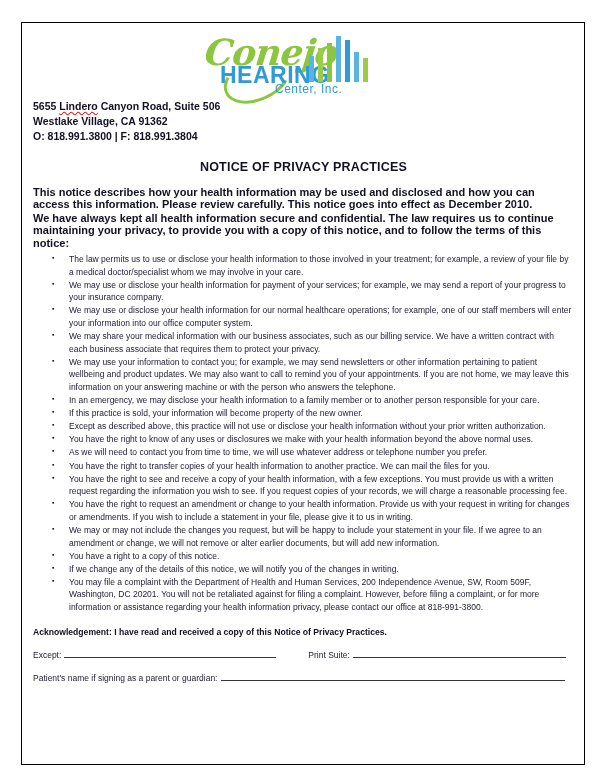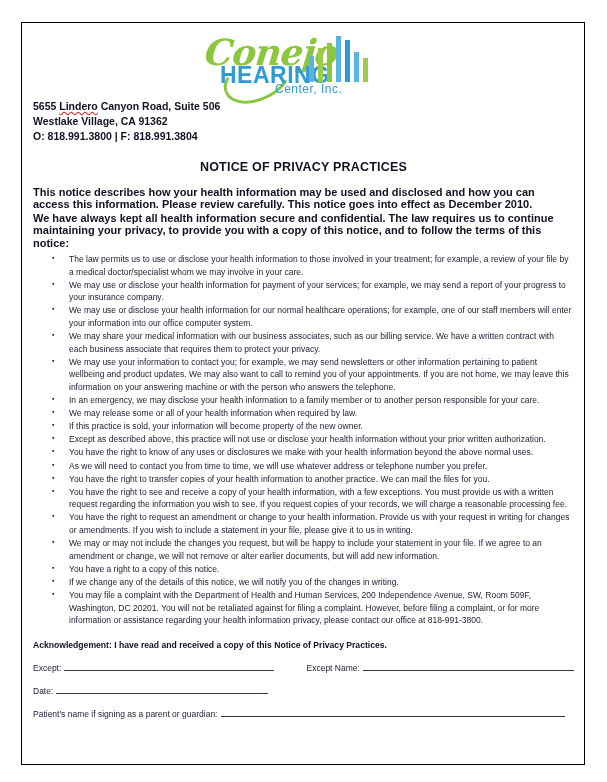--- a/index.html
+++ b/index.html
@@ -227,48 +227,43 @@
       <p class="gap">We have always kept all health information secure and confidential.  The law requires us to continue maintaining your privacy, to provide you with a copy of this notice, and to follow the terms of this notice:</p>
     </div>
 
     <ul class="bullets">
         <li>The law permits us to use or disclose your health information to those involved in your treatment; for example, a review of your file by a medical doctor/specialist whom we may involve in your care.</li>
         <li>We may use or disclose your health information for payment of your services; for example, we may send a report of your progress to your insurance company.</li>
         <li>We may use or disclose your health information for our normal healthcare operations; for example, one of our staff members will enter your information into our office computer system.</li>
         <li>We may share your medical information with our business associates, such as our billing service.  We have a written contract with each business associate that requires them to protect your privacy.</li>
         <li>We may use your information to contact you; for example, we may send newsletters or other information pertaining to patient wellbeing and product updates. We may also want to call to remind you of your appointments. If you are not home, we may leave this information on your answering machine or with the person who answers the telephone.</li>
         <li>In an emergency, we may disclose your health information to a family member or to another person responsible for your care.</li>
-        <li>We may release some or all of your health information when required by law.</li>
         <li>If this practice is sold, your information will become property of the new owner.</li>
         <li>Except as described above, this practice will not use or disclose your health information without your prior written authorization.</li>
         <li>You have the right to know of any uses or disclosures we make with your health information beyond the above normal uses.</li>
         <li>As we will need to contact you from time to time, we will use whatever address or telephone number you prefer.</li>
         <li>You have the right to transfer copies of your health information to another practice. We can mail the files for you.</li>
         <li>You have the right to see and receive a copy of your health information, with a few exceptions.  You must provide us with a written request regarding the information you wish to see.  If you request copies of your records, we will charge a reasonable processing fee.</li>
         <li>You have the right to request an amendment or change to your health information.  Provide us with your request in writing for changes or amendments.  If you wish to include a statement in your file, please give it to us in writing.</li>
         <li>We may or may not include the changes you request, but will be happy to include your statement in your file.  If we agree to an amendment or change, we will not remove or alter earlier documents, but will add new information.</li>
         <li>You have a right to a copy of this notice.</li>
         <li>If we change any of the details of this notice, we will notify you of the changes in writing.</li>
         <li>You may file a complaint with the Department of Health and Human Services, 200 Independence Avenue, SW, Room 509F, Washington, DC 20201. You will not be retaliated against for filing a complaint. However, before filing a complaint, or for more information or assistance regarding your health information privacy, please contact our office at 818-991-3800.</li>
       </ul>
 
     <div class="ack">Acknowledgement: I have read and received a copy of this Notice of Privacy Practices.</div>
 
     <div class="sig-row">
       <span class="sig-label">Except:</span>
       <span class="rule rule-signed"></span>
       <span class="sig-spacer"></span>
-      <span class="sig-label">Except Name:</span>
+      <span class="sig-label">Print Suite:</span>
       <span class="rule rule-print"></span>
     </div>
 
-    <div class="sig-row">
-      <span class="sig-label">Date:</span>
-      <span class="rule rule-date"></span>
-    </div>
 
     <div class="sig-row">
       <span class="sig-label">Patient's name if signing as a parent or guardian:</span>
       <span class="rule rule-guard"></span>
     </div>
 
   </div>
 </div>
 
 </body></html>

